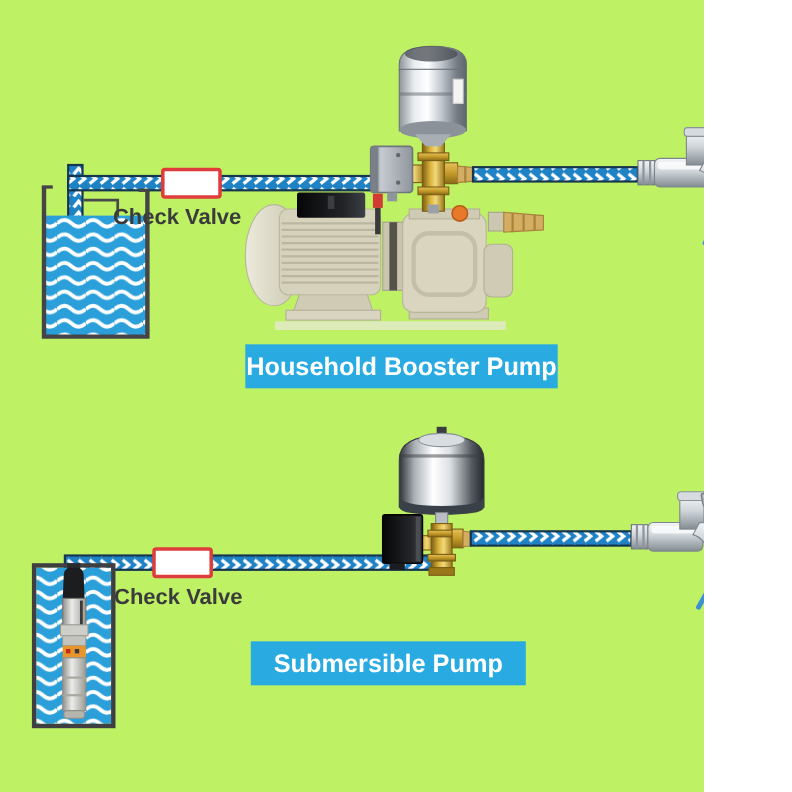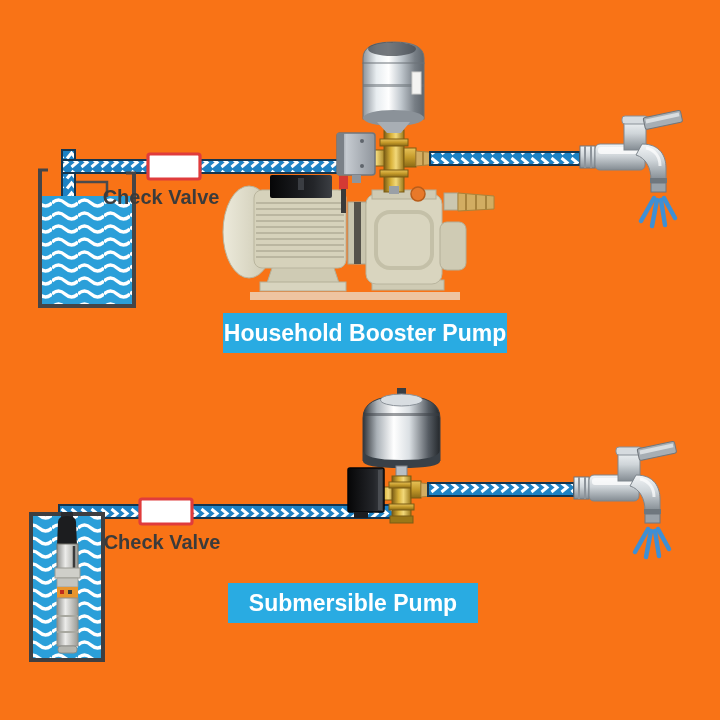--- a/index.html
+++ b/index.html
@@ -1,16 +1,16 @@
 <!DOCTYPE html>
 <html><head>
 <meta charset="utf-8">
 <style>
   html,body{margin:0;padding:0;background:#fff;}
-  .canvas{position:relative;width:720px;height:720px;background:#f97316;overflow:hidden;
+  .canvas{position:relative;width:640px;height:720px;background:#bef264;overflow:hidden;
           font-family:"Liberation Sans",sans-serif;}
   svg{display:block;}
   text{font-family:"Liberation Sans",sans-serif;}
   .cv-label{font-size:20px;font-weight:bold;fill:#3b3b3b;}
   .title-label{font-size:23px;font-weight:bold;fill:#ffffff;}
 </style>
 </head>
 <body>
 
 <div class="canvas">

